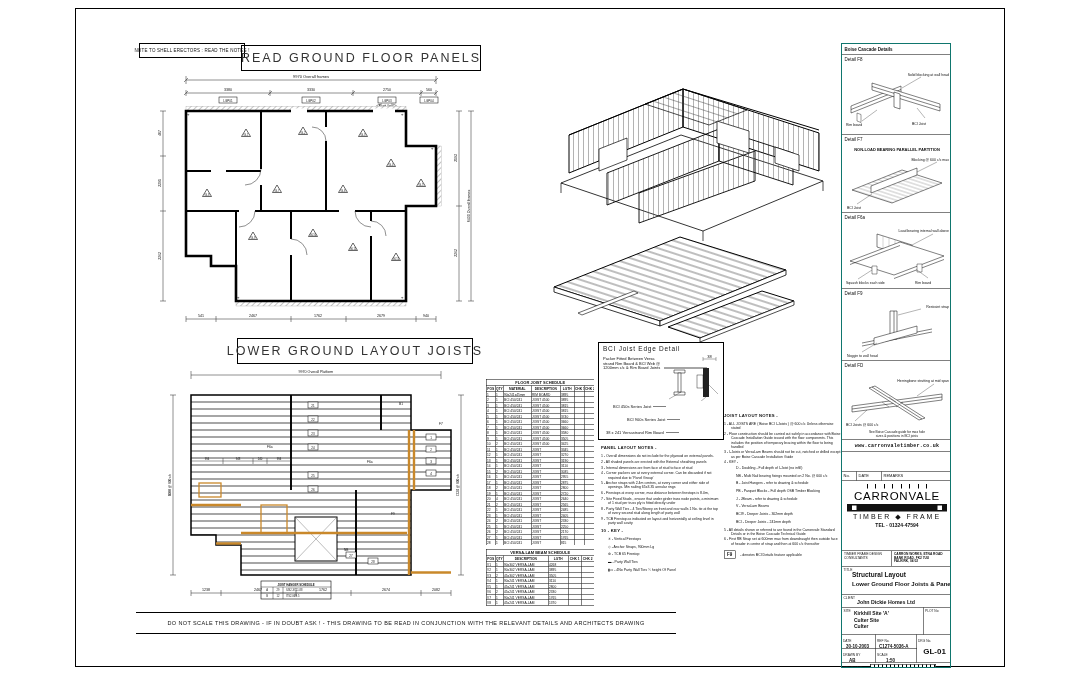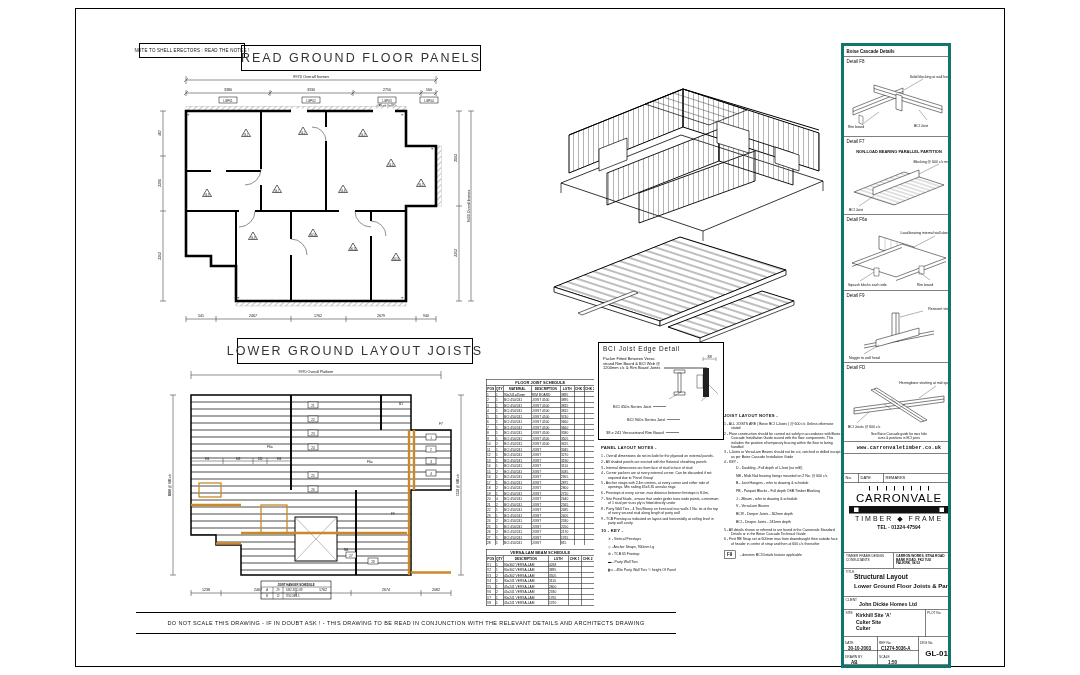--- a/index.html
+++ b/index.html
@@ -22,21 +22,21 @@
   .schedt td{border:.6px solid #000;font-size:6.5px;height:10px;padding:0 1px;
              overflow:hidden;white-space:nowrap}
   .schedt tr:first-child td{font-weight:bold;text-align:center}
   .sched-title{border:1px solid #000;border-bottom:none;font-size:8px;font-weight:bold;
                text-align:center;height:12px;line-height:12px;width:214.8px}
   
   .ntitle{font-size:8.5px;font-weight:bold;letter-spacing:.5px;margin-bottom:8px}
   .notes>div{font-size:7px;line-height:1.2;margin-bottom:3px;padding-left:14px;text-indent:-14px}
   .keylist>div{font-size:7px;line-height:1.2;margin-bottom:7px;padding-left:14px}
   
-  #rcol{left:765px;top:34px;width:110px;height:625px;border:3px solid #0f766e;
+  #rcol{left:765px;top:34px;width:110px;height:625px;border:1px solid #0f766e;
         box-sizing:border-box;overflow:hidden}
   .rc-row{border-top:1px solid #000;font-size:9px;line-height:20px;height:20px;padding-left:5px;
           box-sizing:border-box;overflow:hidden;white-space:nowrap}
   .rc-row:first-child{border-top:none}
   .weburl{border-top:1px solid #000;border-bottom:1px solid #000;height:24px;line-height:24px;
           text-align:center;font-family:"Liberation Mono",monospace;font-size:10px;
           font-weight:bold;letter-spacing:.5px}
   .revhdr{display:flex;border-top:1px solid #000;height:18px}
   .revhdr div{border-right:1px solid #000;font-size:8px;line-height:18px;padding-left:3px;box-sizing:border-box}
   .logoticks{width:120px;height:9px;margin:6px auto 2px;

